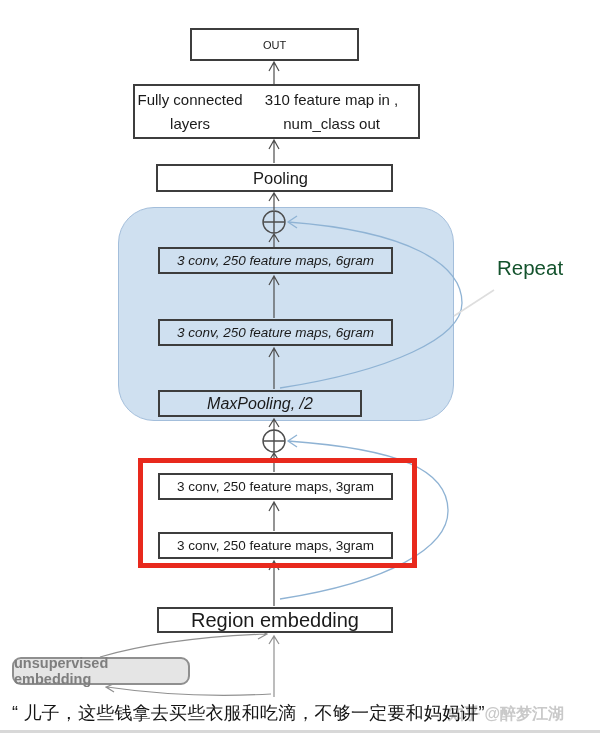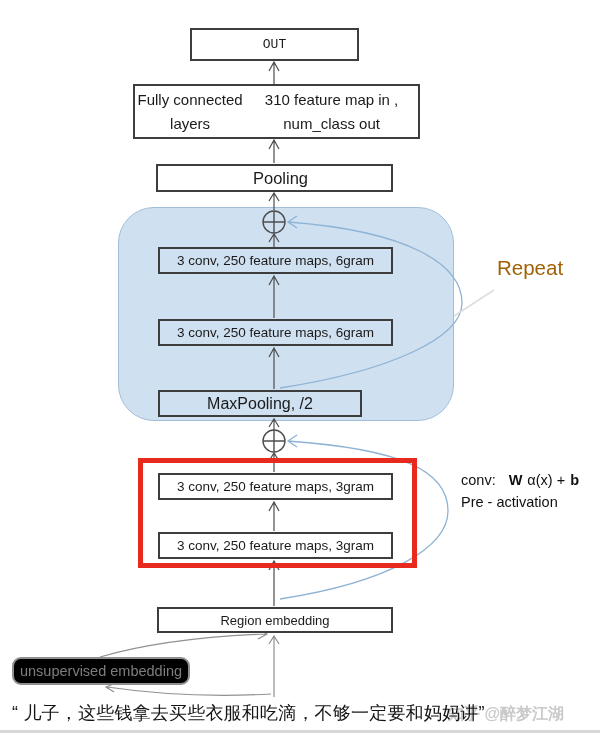--- a/index.html
+++ b/index.html
@@ -17,70 +17,70 @@
   #canvas{
     position:relative;width:600px;height:739px;background:#ffffff;
     font-family:"Liberation Sans",sans-serif;overflow:hidden;
   }
   .node{
     position:absolute;box-sizing:border-box;background:#fff;
     border:2px solid var(--box-border);
     display:flex;align-items:center;justify-content:center;text-align:center;
     color:#1a1a1a;z-index:3;
   }
-  .node.in-panel{background:transparent;}
+  .node.in-panel{background:transparent;font-style:italic;}
   #panel{
     position:absolute;left:118px;top:207px;width:336px;height:214px;
     background:var(--panel-blue);border:1.5px solid var(--panel-blue-border);
     border-radius:36px;box-sizing:border-box;z-index:1;
   }
   #red-frame{
     position:absolute;left:138px;top:458px;width:279px;height:110px;
     border:5px solid var(--accent-red);box-sizing:border-box;z-index:3;
     background:transparent;
   }
   #connector-overlay{position:absolute;left:0;top:0;z-index:2;pointer-events:none;}
   #repeat-label{
-    position:absolute;left:497px;top:256px;font-size:20.5px;color:#a16207;z-index:3;
+    position:absolute;left:497px;top:256px;font-size:20.5px;color:#14532d;z-index:3;
   }
   #conv-note{
     position:absolute;left:461px;top:469px;font-size:14.5px;line-height:22px;
     color:#111;z-index:3;white-space:nowrap;
   }
   #conv-note .f-line{display:flex;gap:5px;align-items:baseline;}
   #conv-note .bold{font-weight:700;}
   #conv-note .prefix{margin-right:8px;}
   #unsup-box{
     position:absolute;left:12px;top:657px;width:178px;height:28px;
     box-sizing:border-box;border:2px solid #8f8f8f;border-radius:9px;
-    background:#000000;display:flex;align-items:center;justify-content:center;
-    color:var(--muted-gray);font-size:14.5px;z-index:3;
+    background:#e5e5e5;display:flex;align-items:center;justify-content:center;
+    color:var(--muted-gray);font-size:14.5px;z-index:3;font-weight:bold;
   }
   #caption{
     position:absolute;left:12px;top:701px;font-size:18px;color:#141414;
     white-space:nowrap;z-index:4;letter-spacing:0.2px;
   }
   #watermark{
     position:absolute;left:448px;top:704px;font-size:16px;
     color:var(--watermark-gray);white-space:nowrap;z-index:3;font-weight:bold;
   }
   #bottom-rule{
     position:absolute;left:0;top:730px;width:600px;height:3px;
     background:#d8d8d8;z-index:1;
   }
   
-  #node-out{left:190px;top:28px;width:169px;height:33px;font-size:13px;font-family:Liberation Mono, monospace;}
+  #node-out{left:190px;top:28px;width:169px;height:33px;font-size:11px;}
   #node-fc{left:133px;top:84px;width:287px;height:55px;font-size:15px;line-height:24px;flex-direction:row;}
   #node-pooling{left:156px;top:164px;width:237px;height:28px;font-size:16.5px;padding-left:12px;}
   #node-conv6-top{left:158px;top:247px;width:235px;height:27px;font-size:13.5px;}
   #node-conv6-bottom{left:158px;top:319px;width:235px;height:27px;font-size:13.5px;}
   #node-maxpool{left:158px;top:390px;width:204px;height:27px;font-size:16px;}
   #node-conv3-top{left:158px;top:473px;width:235px;height:27px;font-size:13.5px;}
   #node-conv3-bottom{left:158px;top:532px;width:235px;height:27px;font-size:13.5px;}
-  #node-region{left:157px;top:607px;width:236px;height:26px;font-size:13px;}
+  #node-region{left:157px;top:607px;width:236px;height:26px;font-size:20px;}
 </style>
 </head>
 <body>
 
 <div id="canvas">
 
   <div id="panel"></div>
 
   <svg id="connector-overlay" width="600" height="739" viewBox="0 0 600 739">
     <g fill="none" stroke="#4d4d4d" stroke-width="1.2">
@@ -161,27 +161,18 @@
   <div class="node" id="node-region">
     <span>Region embedding</span>
   </div>
 
   <div id="unsup-box">
     <span>unsupervised embedding</span>
   </div>
 
   <div id="repeat-label">Repeat</div>
 
-  <div id="conv-note">
-    <div class="f-line">
-      <span class="prefix">conv:</span>
-      <span class="bold">W</span>
-      <span>α(x) +</span>
-      <span class="bold">b</span>
-    </div>
-    <div>Pre - activation</div>
-  </div>
 
   <div id="watermark">知乎 @醉梦江湖</div>
   <div id="caption">“ 儿子，这些钱拿去买些衣服和吃滴，不够一定要和妈妈讲”</div>
   <div id="bottom-rule"></div>
 
 </div>
 
 </body></html>

